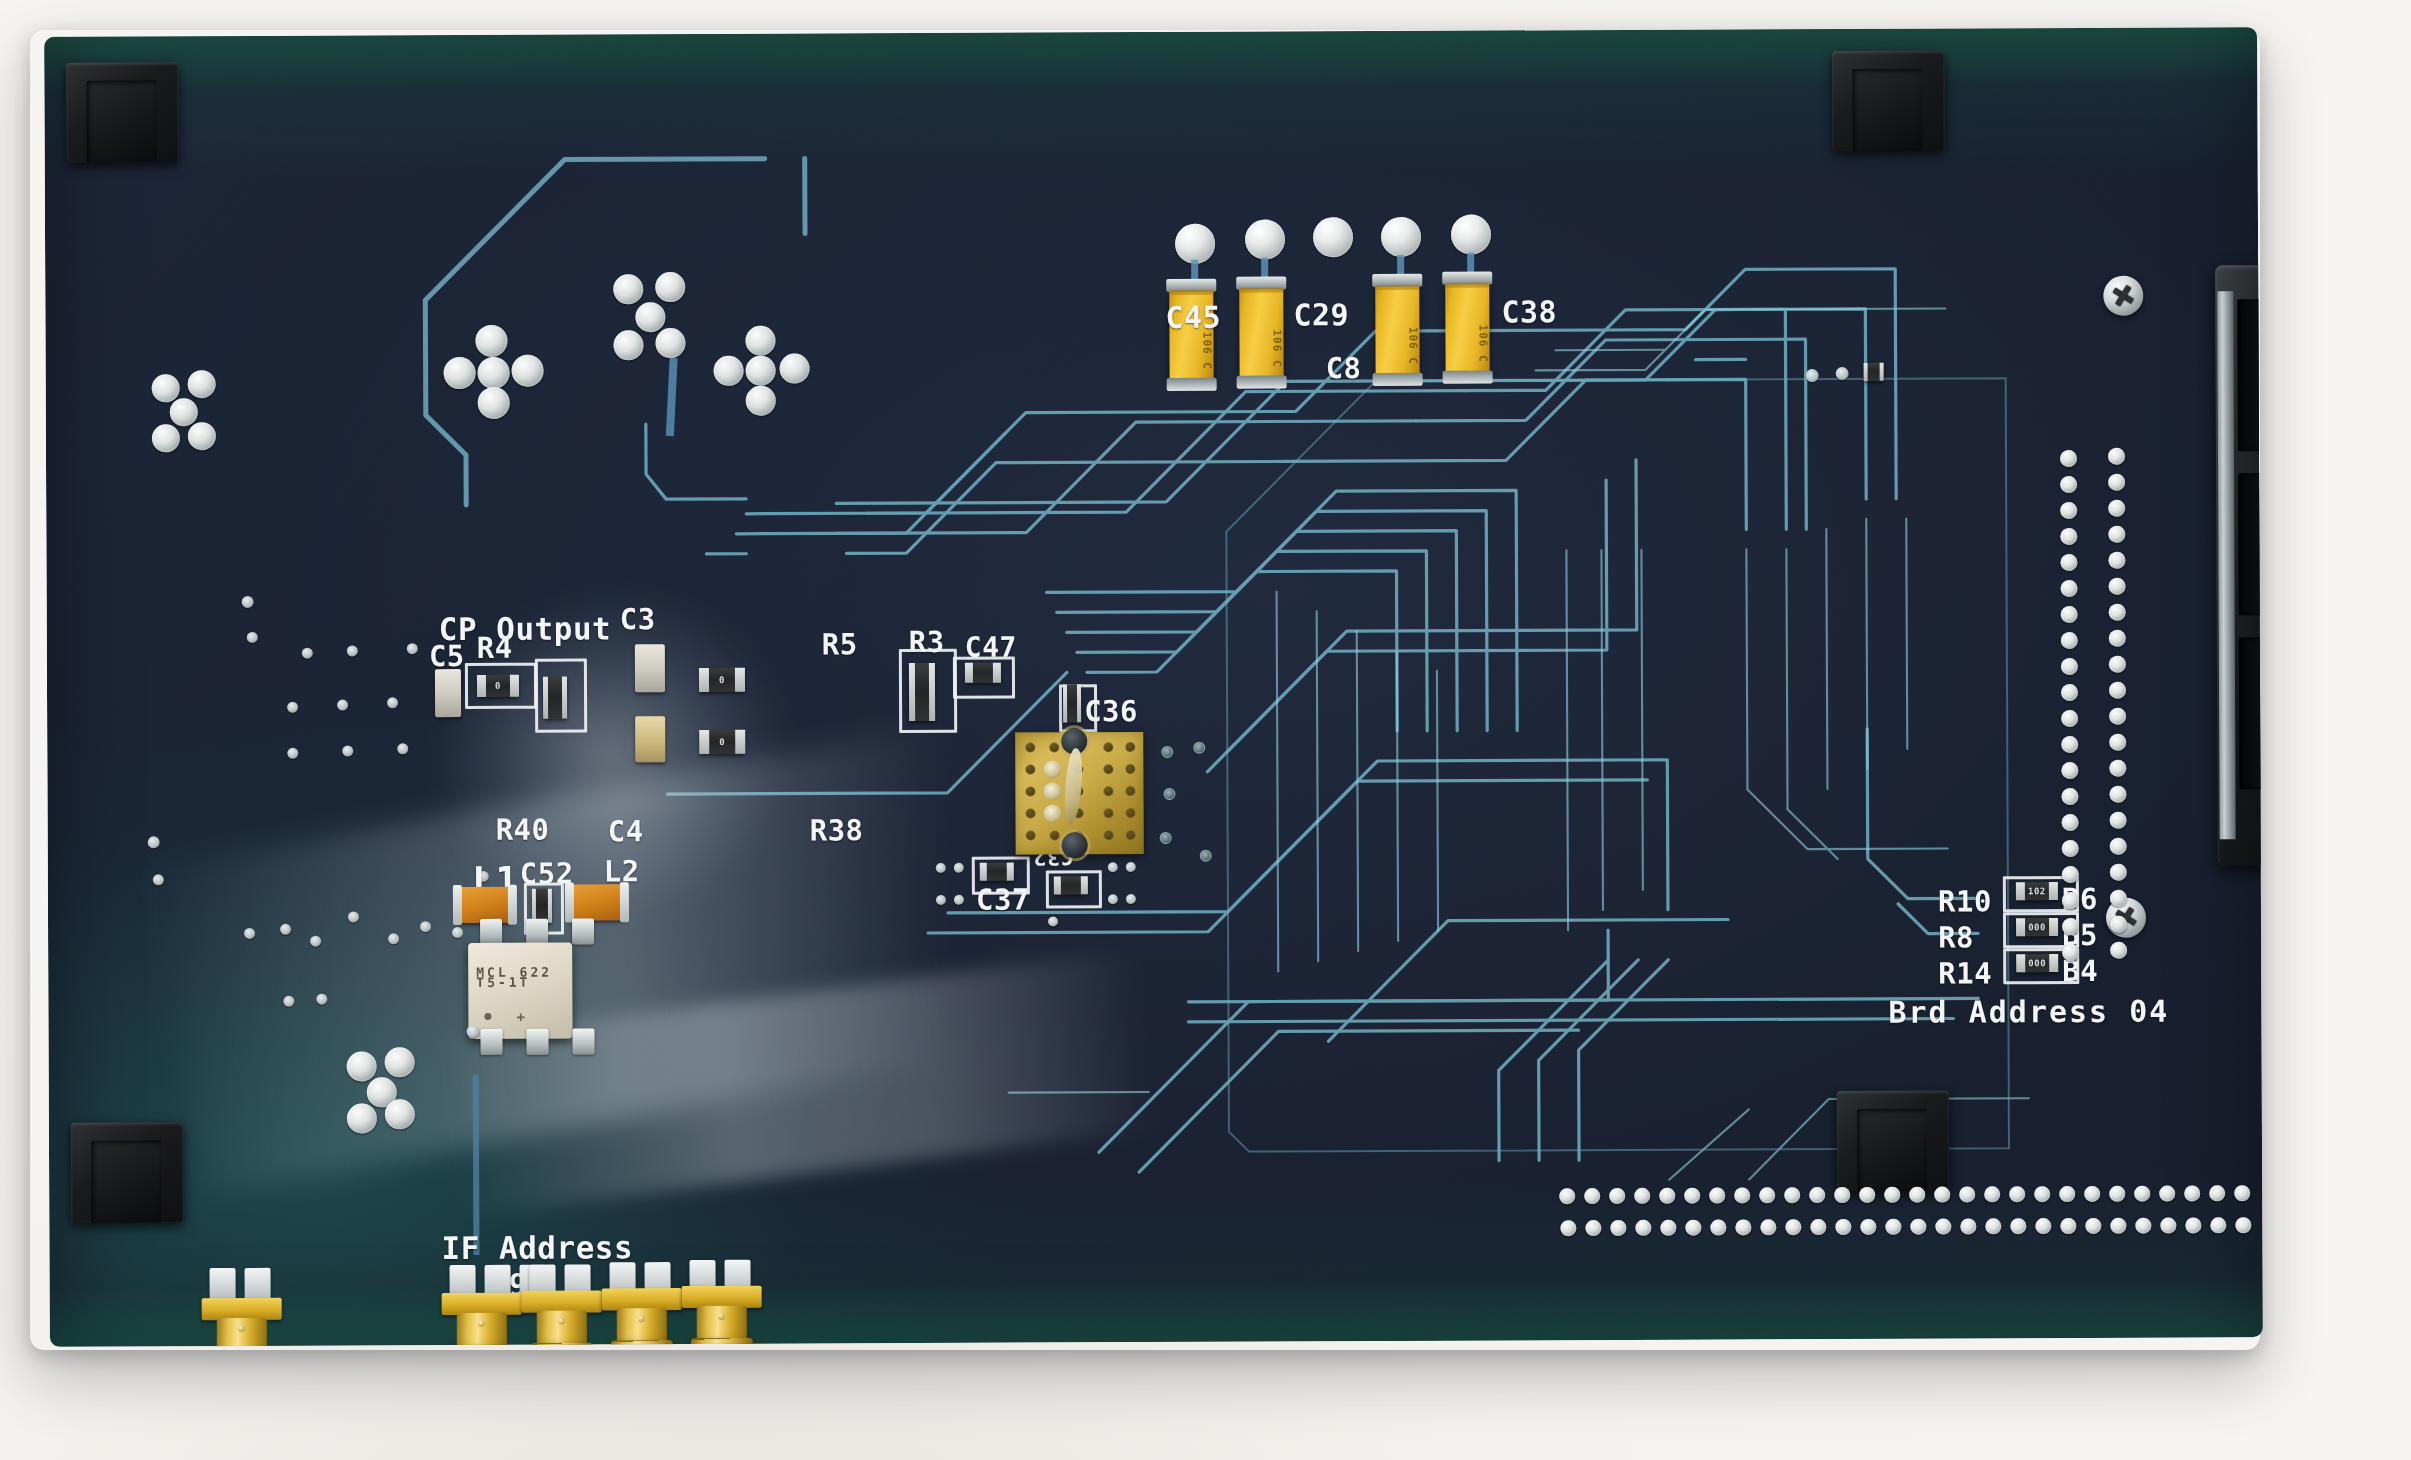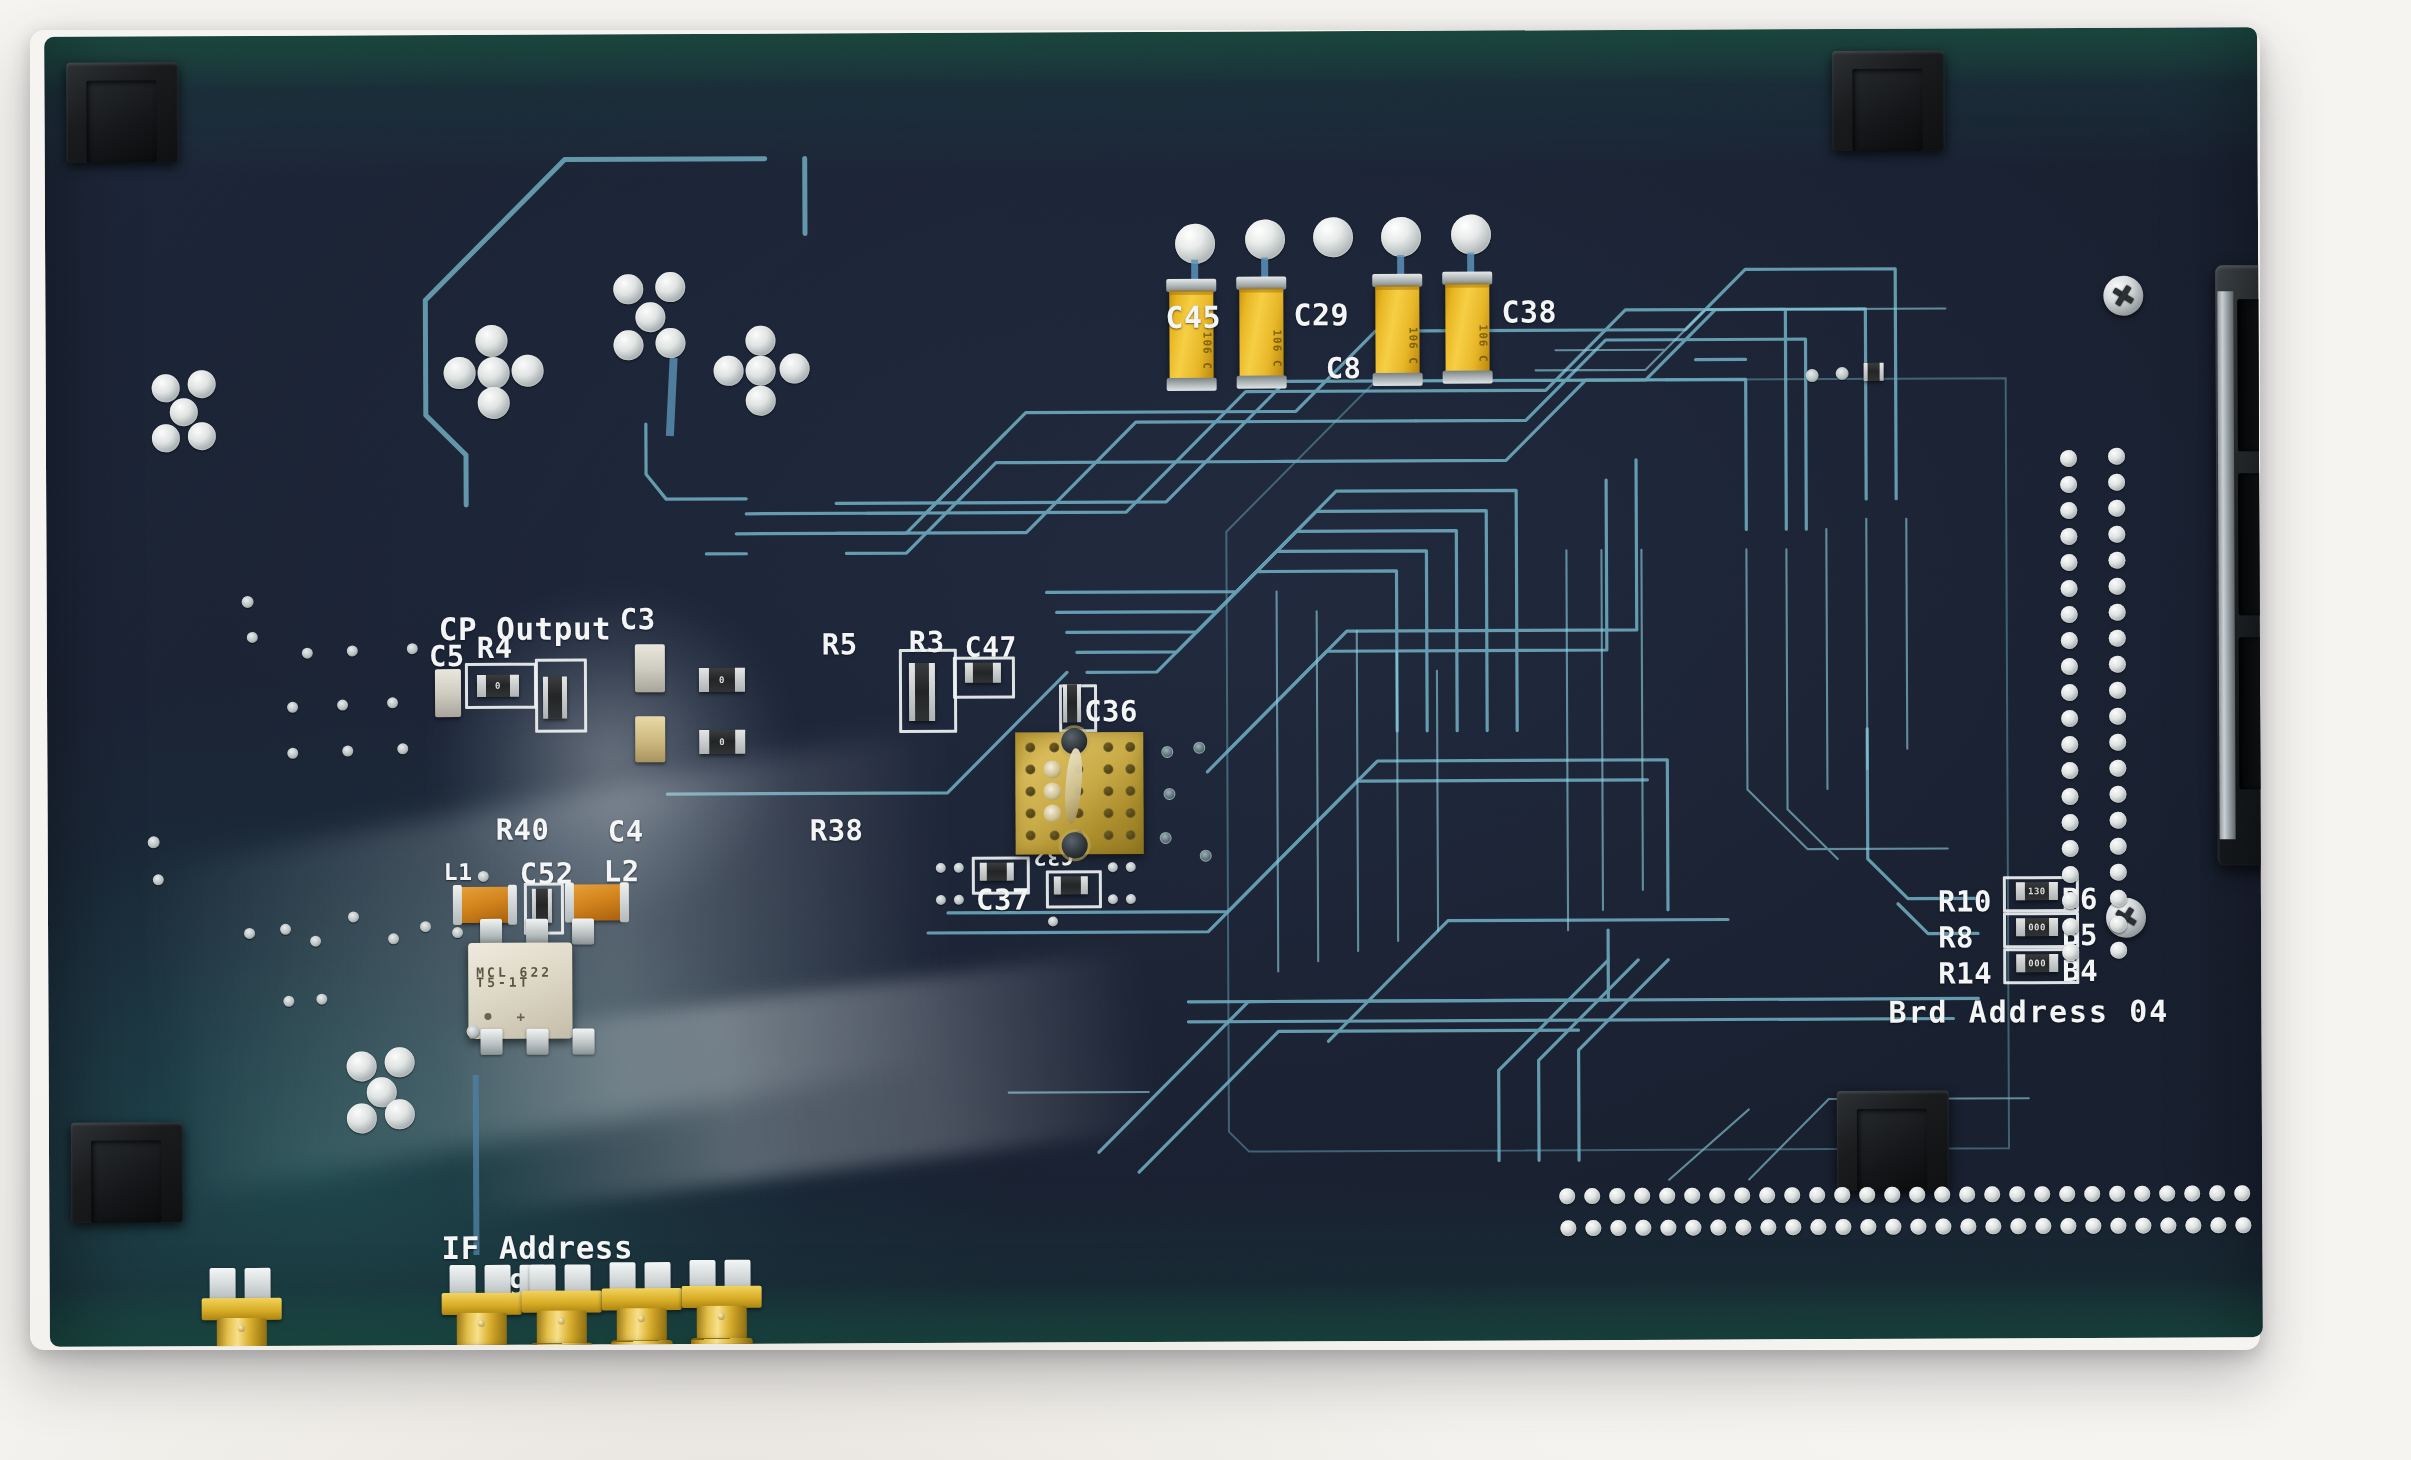--- a/index.html
+++ b/index.html
@@ -463,21 +463,21 @@
     <div class="via" style="left:888px;top:830px;width:10px;height:10px"></div>
     <div class="via" style="left:906px;top:830px;width:10px;height:10px"></div>
     <div class="via" style="left:1060px;top:830px;width:10px;height:10px"></div>
     <div class="via" style="left:1078px;top:830px;width:10px;height:10px"></div>
     <div class="via" style="left:888px;top:862px;width:10px;height:10px"></div>
     <div class="via" style="left:906px;top:862px;width:10px;height:10px"></div>
     <div class="via" style="left:1000px;top:884px;width:10px;height:10px"></div>
     <div class="via" style="left:1060px;top:862px;width:10px;height:10px"></div>
     <div class="via" style="left:1078px;top:862px;width:10px;height:10px"></div>
 
-    <div class="silk" style="left:396px;top:824px;font-size:23px">L1</div>
+    <div class="silk" style="left:424px;top:824px;font-size:38px">L1</div>
     <div class="silk" style="left:472px;top:822px;font-size:29px">C52</div>
     <div class="silk" style="left:556px;top:820px;font-size:29px">L2</div>
 
     <div class="smd ind" style="left:408px;top:852px;width:58px;height:36px"></div>
     <div class="smd res" style="left:484px;top:854px;width:20px;height:34px"></div>
     <div class="smd ind" style="left:520px;top:850px;width:58px;height:36px"></div>
     <div class="silkbox" style="left:476px;top:848px;width:34px;height:46px"></div>
 
     <div class="mcl-lead" style="left:432px;top:884px"></div>
     <div class="mcl-lead" style="left:478px;top:884px"></div>
@@ -501,21 +501,21 @@
     <div class="silk" style="left:2014px;top:854px;font-size:29px">B6</div>
     <div class="silk" style="left:1890px;top:892px;font-size:29px">R8</div>
     <div class="silk" style="left:2014px;top:890px;font-size:29px">B5</div>
     <div class="silk" style="left:1890px;top:928px;font-size:29px">R14</div>
     <div class="silk" style="left:2014px;top:926px;font-size:29px">B4</div>
 
     <div class="silkbox" style="left:1955px;top:848px;width:70px;height:30px"></div>
     <div class="silkbox" style="left:1955px;top:884px;width:70px;height:30px"></div>
     <div class="silkbox" style="left:1955px;top:920px;width:70px;height:30px"></div>
     <div class="smd res" style="left:1968px;top:854px;width:42px;height:18px">
-        <span>130</span>
+        <span>102</span>
       </div>
     <div class="smd res" style="left:1968px;top:890px;width:42px;height:18px">
         <span>000</span>
       </div>
     <div class="smd res" style="left:1968px;top:926px;width:42px;height:18px">
         <span>000</span>
       </div>
 
     <div class="silk" style="left:1840px;top:966px;font-size:30px;letter-spacing:2px">Brd Address 04</div>
 

